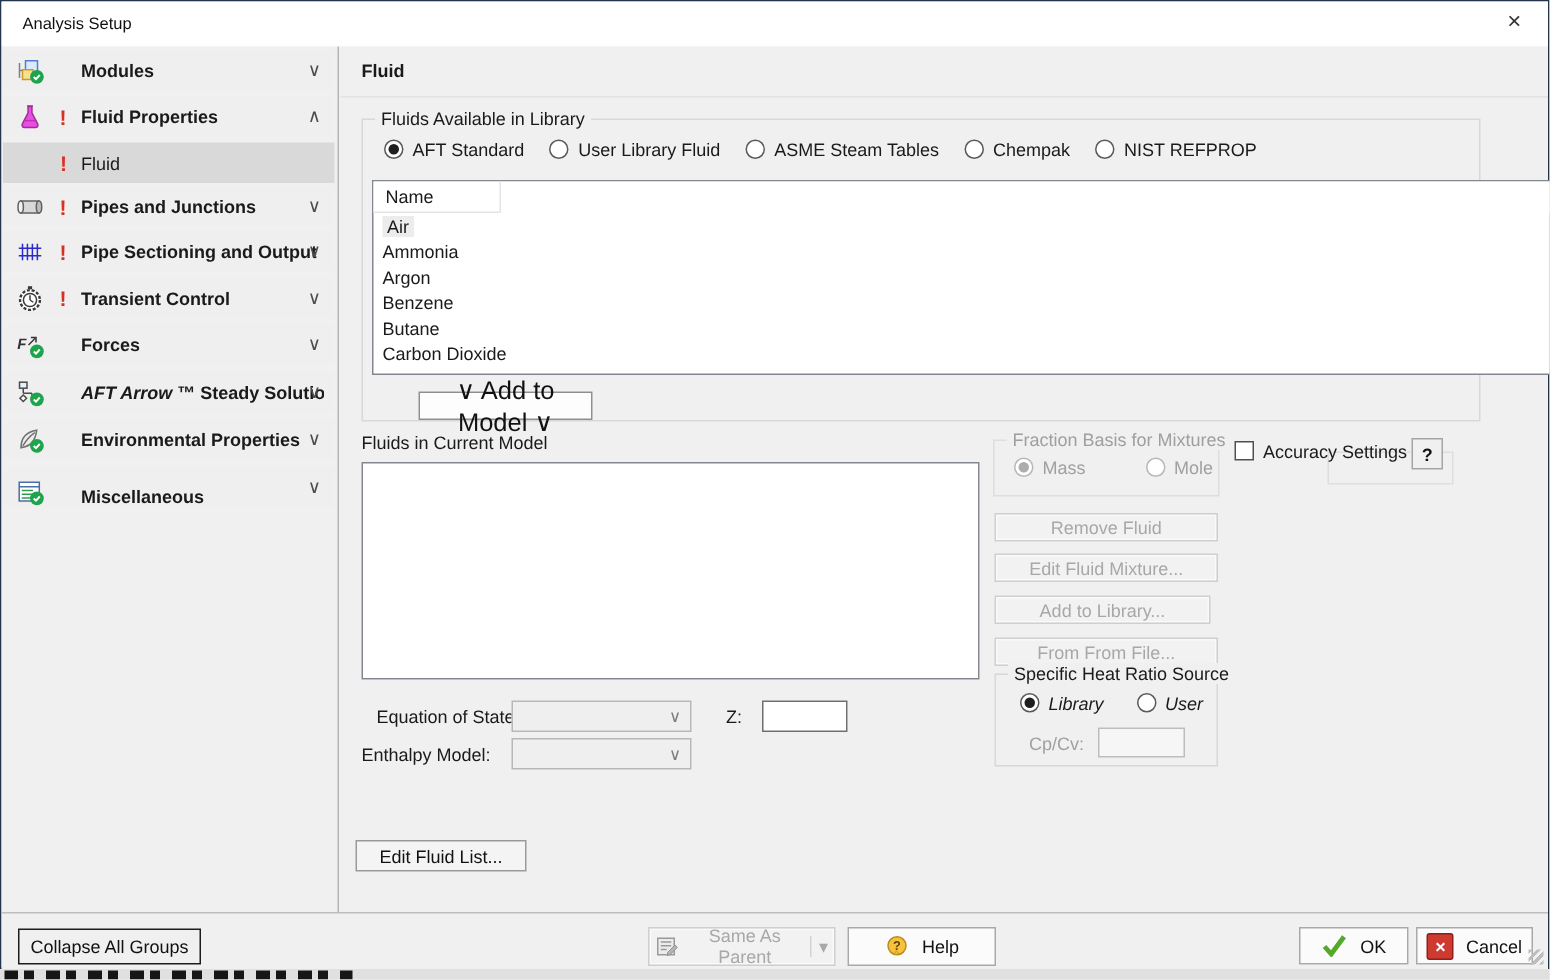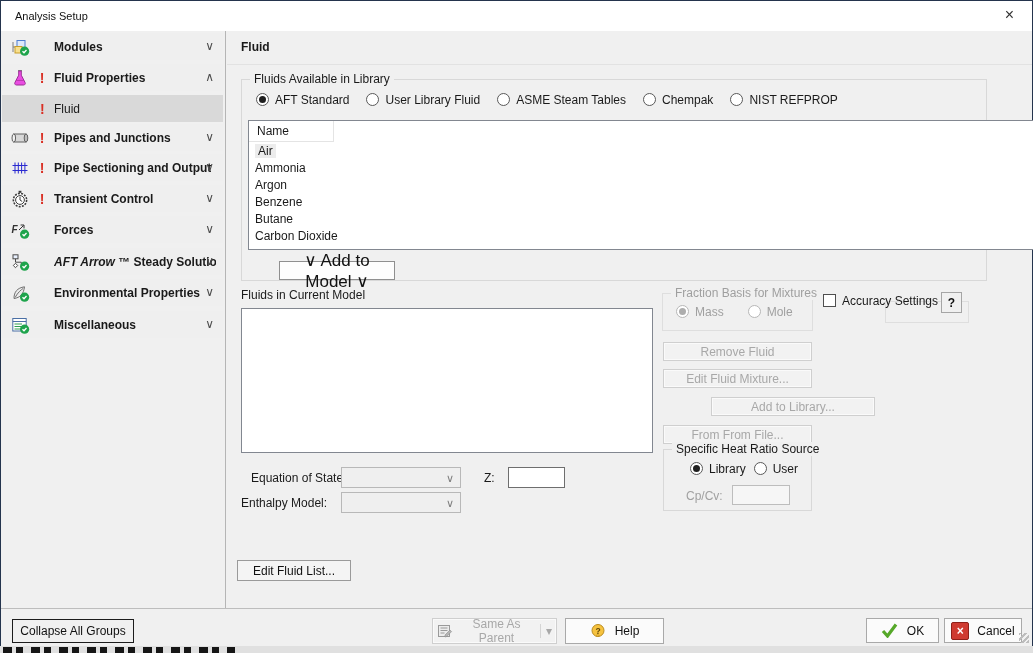--- a/index.html
+++ b/index.html
@@ -193,21 +193,21 @@
             <path d="M5.2 14.3C8 9.4 10.8 7 13.2 5.4" stroke="#707070" fill="none"></path>
             <circle cx="14.6" cy="14.2" r="4.6" fill="#1ea44c"></circle>
             <path d="M12.5 14.3l1.5 1.5 2.5-2.8" stroke="#fff" stroke-width="1.3" fill="none"></path>
           </svg>
       </span>
       <span class="slot"></span>
       <span class="nav-label">Environmental Properties</span>
       <span class="chev">∨</span>
     </div>
 
-    <div class="nav-item" style="top:280px;">
+    <div class="nav-item" style="top:280px;align-items:flex-end;">
       <span class="nav-icon">
         <svg viewBox="0 0 20 20">
             <rect x="2.8" y="3.5" width="13.4" height="12.5" fill="#fff" stroke="#4a6fa5"></rect>
             <path d="M2.8 6.5h13.4" stroke="#4a6fa5"></path>
             <path d="M4.5 9h7.5M4.5 11.5h7.5M4.5 14h7.5" stroke="#2f9e4f"></path>
             <circle cx="14.6" cy="14.2" r="4.6" fill="#1ea44c"></circle>
             <path d="M12.5 14.3l1.5 1.5 2.5-2.8" stroke="#fff" stroke-width="1.3" fill="none"></path>
           </svg>
       </span>
       <span class="slot"></span>
@@ -254,39 +254,39 @@
       </div>
 
       <div class="btn" style="left:37px;top:181px;width:116px;height:19px;font-size:17px;">∨  Add to Model  ∨</div>
     </div>
 
     <span class="lbl" style="left:14px;top:257px;">Fluids in Current Model</span>
     <div class="listbox" style="left:14px;top:277px;width:412px;height:145px;"></div>
 
     <div class="gb" style="left:435px;top:262px;width:151px;height:38px;border-color:#dedede;">
       <span class="gb-label dim">Fraction Basis for Mixtures</span>
-      <div class="radio-row dim-text" style="position:absolute;left:13px;top:11px;gap:24px;">
+      <div class="radio-row dim-text" style="position:absolute;left:13px;top:11px;gap:40px;">
         <label><span class="radio dim checked"></span><span>Mass</span></label>
         <label><span class="radio dim"></span><span>Mole</span></label>
       </div>
     </div>
 
     <div class="gb" style="left:658px;top:270px;width:84px;height:22px;border-color:#dedede;"></div>
     <span class="chk" style="position:absolute;left:596px;top:263px;"></span>
     <span class="lbl" style="left:615px;top:263px;">Accuracy Settings</span>
     <div class="btn" style="left:714px;top:261px;width:21px;height:21px;font-weight:bold;background:#f0f0f0;border-color:#a5a5a5;">?</div>
 
     <div class="btn disabled" style="left:436px;top:311px;width:149px;height:19px;">Remove Fluid</div>
     <div class="btn disabled" style="left:436px;top:338px;width:149px;height:19px;">Edit Fluid Mixture...</div>
-    <div class="btn disabled" style="left:436px;top:366px;width:164px;height:19px;margin-left:48px;">Add to Library...</div>
+    <div class="btn disabled" style="left:436px;top:366px;width:144px;height:19px;">Add to Library...</div>
     <div class="btn disabled" style="left:436px;top:394px;width:149px;height:19px;">From From File...</div>
 
     <div class="gb" style="left:436px;top:418px;width:149px;height:62px;">
       <span class="gb-label">Specific Heat Ratio Source</span>
-      <div class="radio-row" style="position:absolute;left:26px;top:12px;gap:8px;">
+      <div class="radio-row" style="position:absolute;left:16px;top:12px;gap:22px;font-style:italic;">
         <label><span class="radio checked"></span><span>Library</span></label>
         <label><span class="radio"></span><span>User</span></label>
       </div>
       <span class="lbl dim-text" style="left:22px;top:39px;">Cp/Cv:</span>
       <div class="field disabled" style="left:68px;top:35px;width:58px;height:20px;"></div>
     </div>
 
     <span class="lbl" style="left:24px;top:440px;">Equation of State:</span>
     <div class="combo" style="left:114px;top:436px;width:120px;height:21px;">
       <span class="combo-arrow">∨</span>

